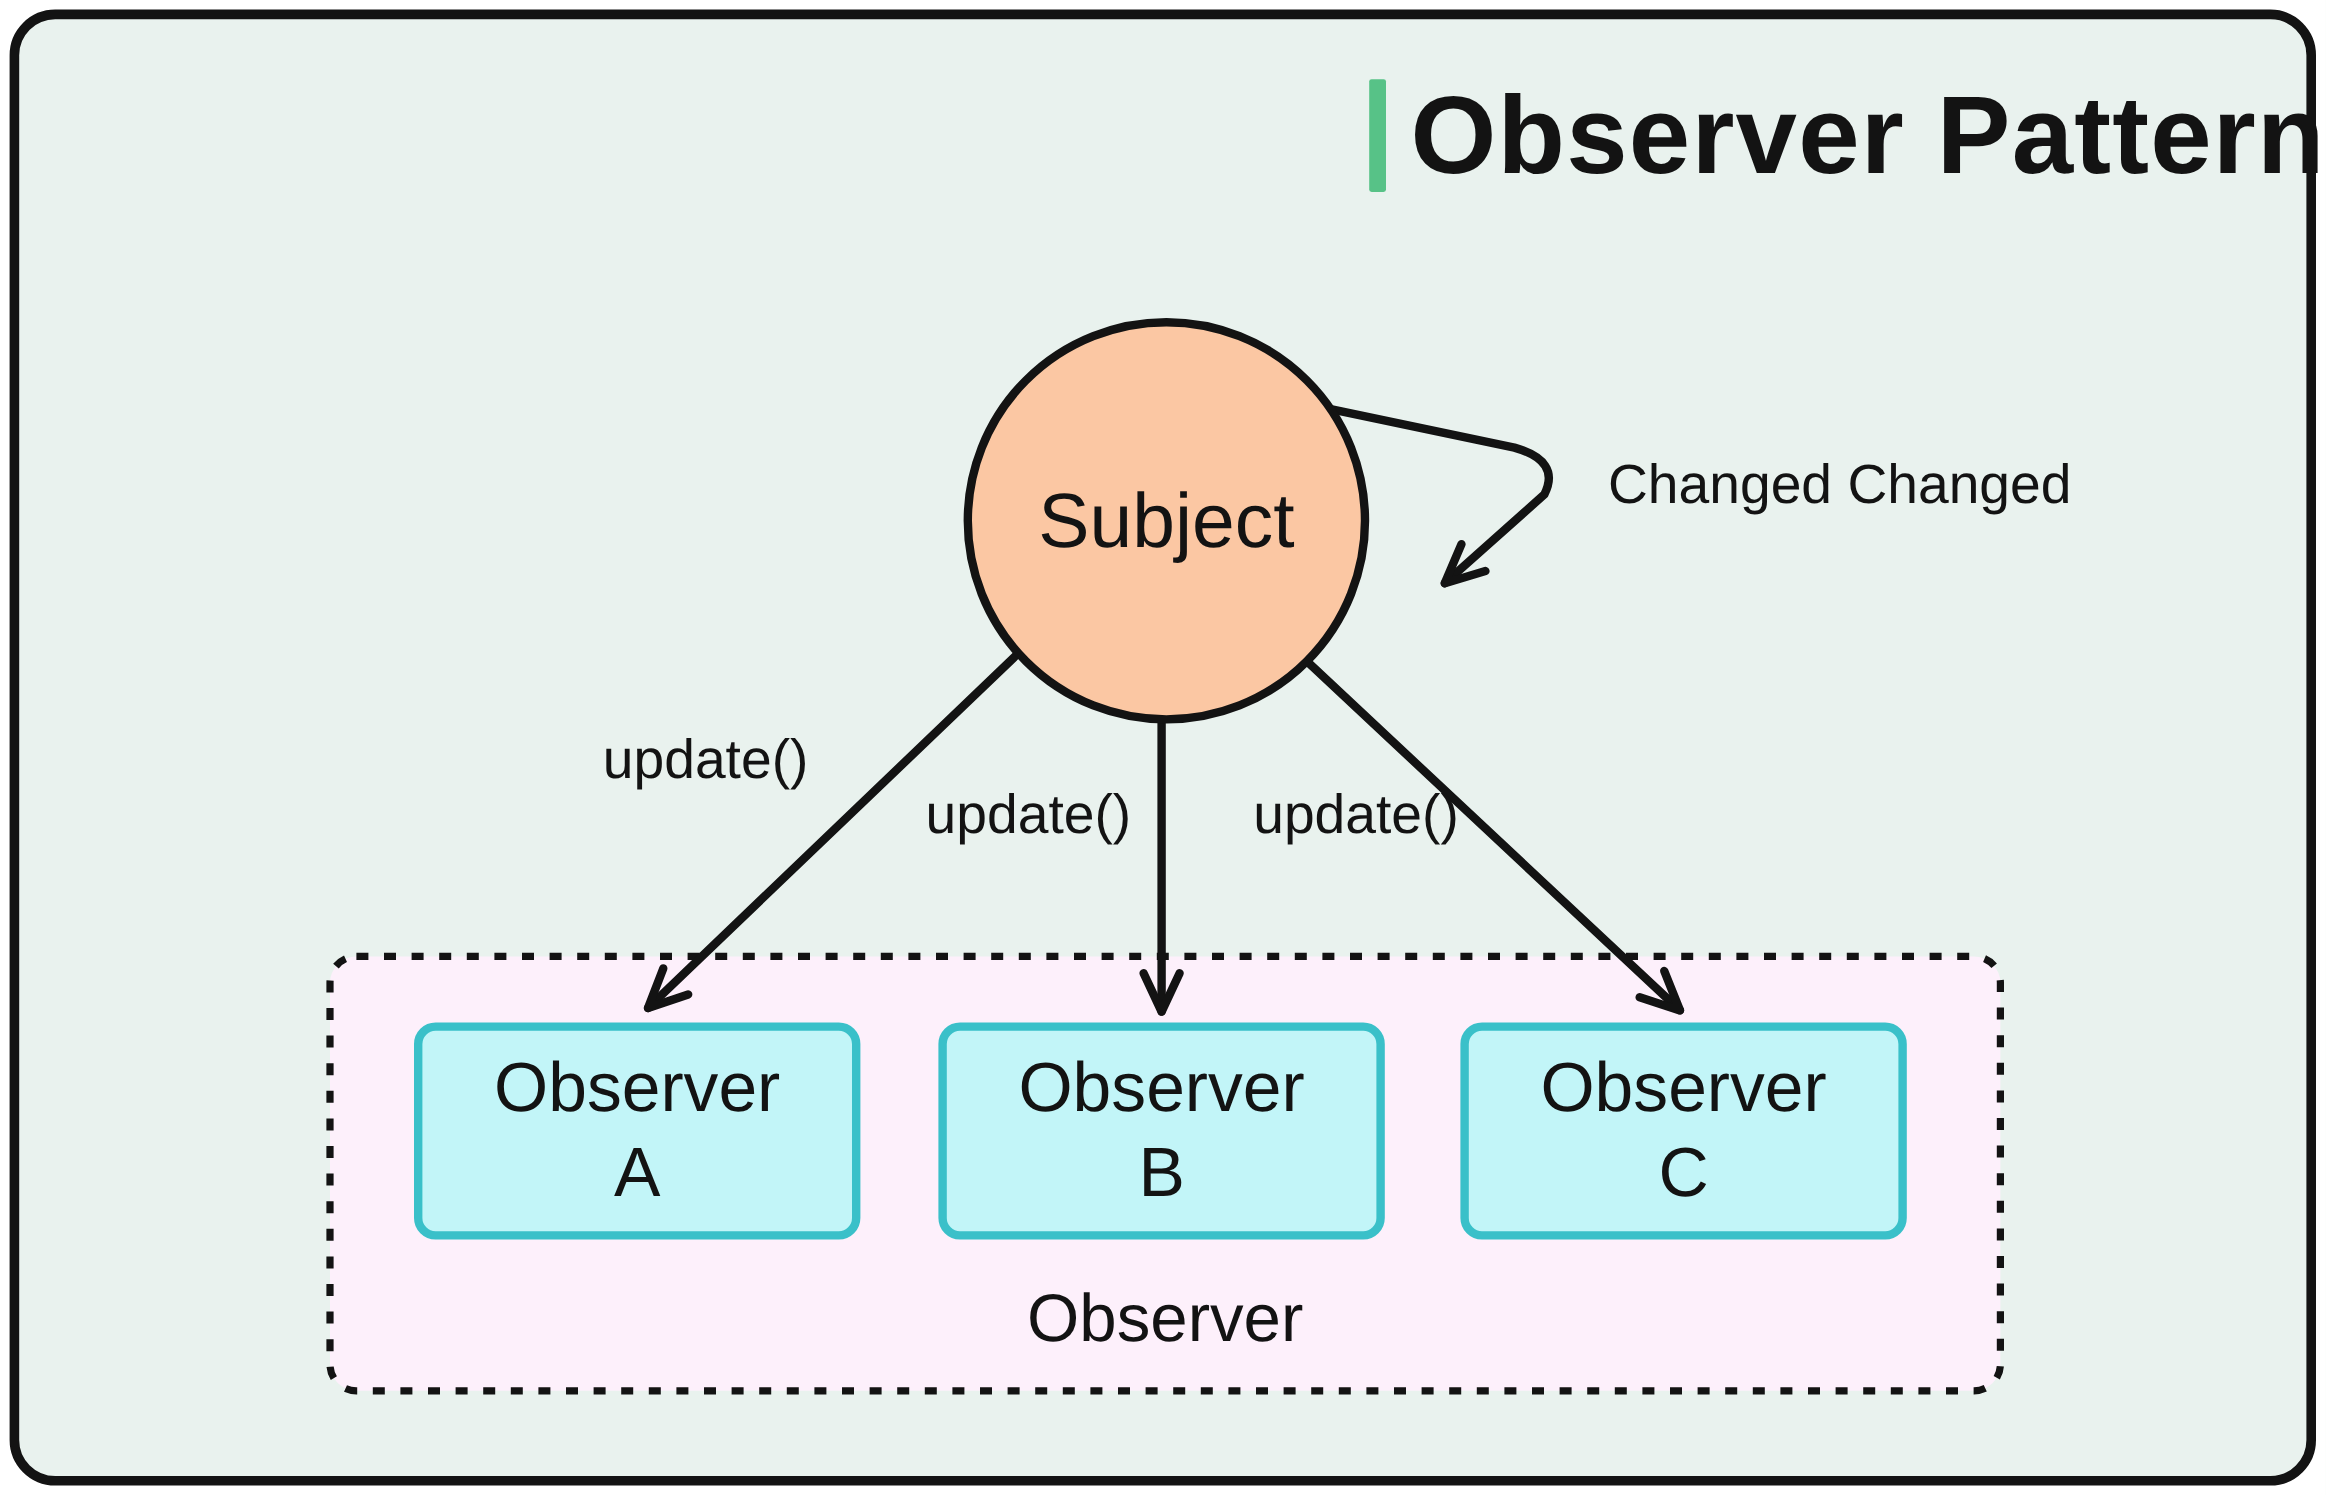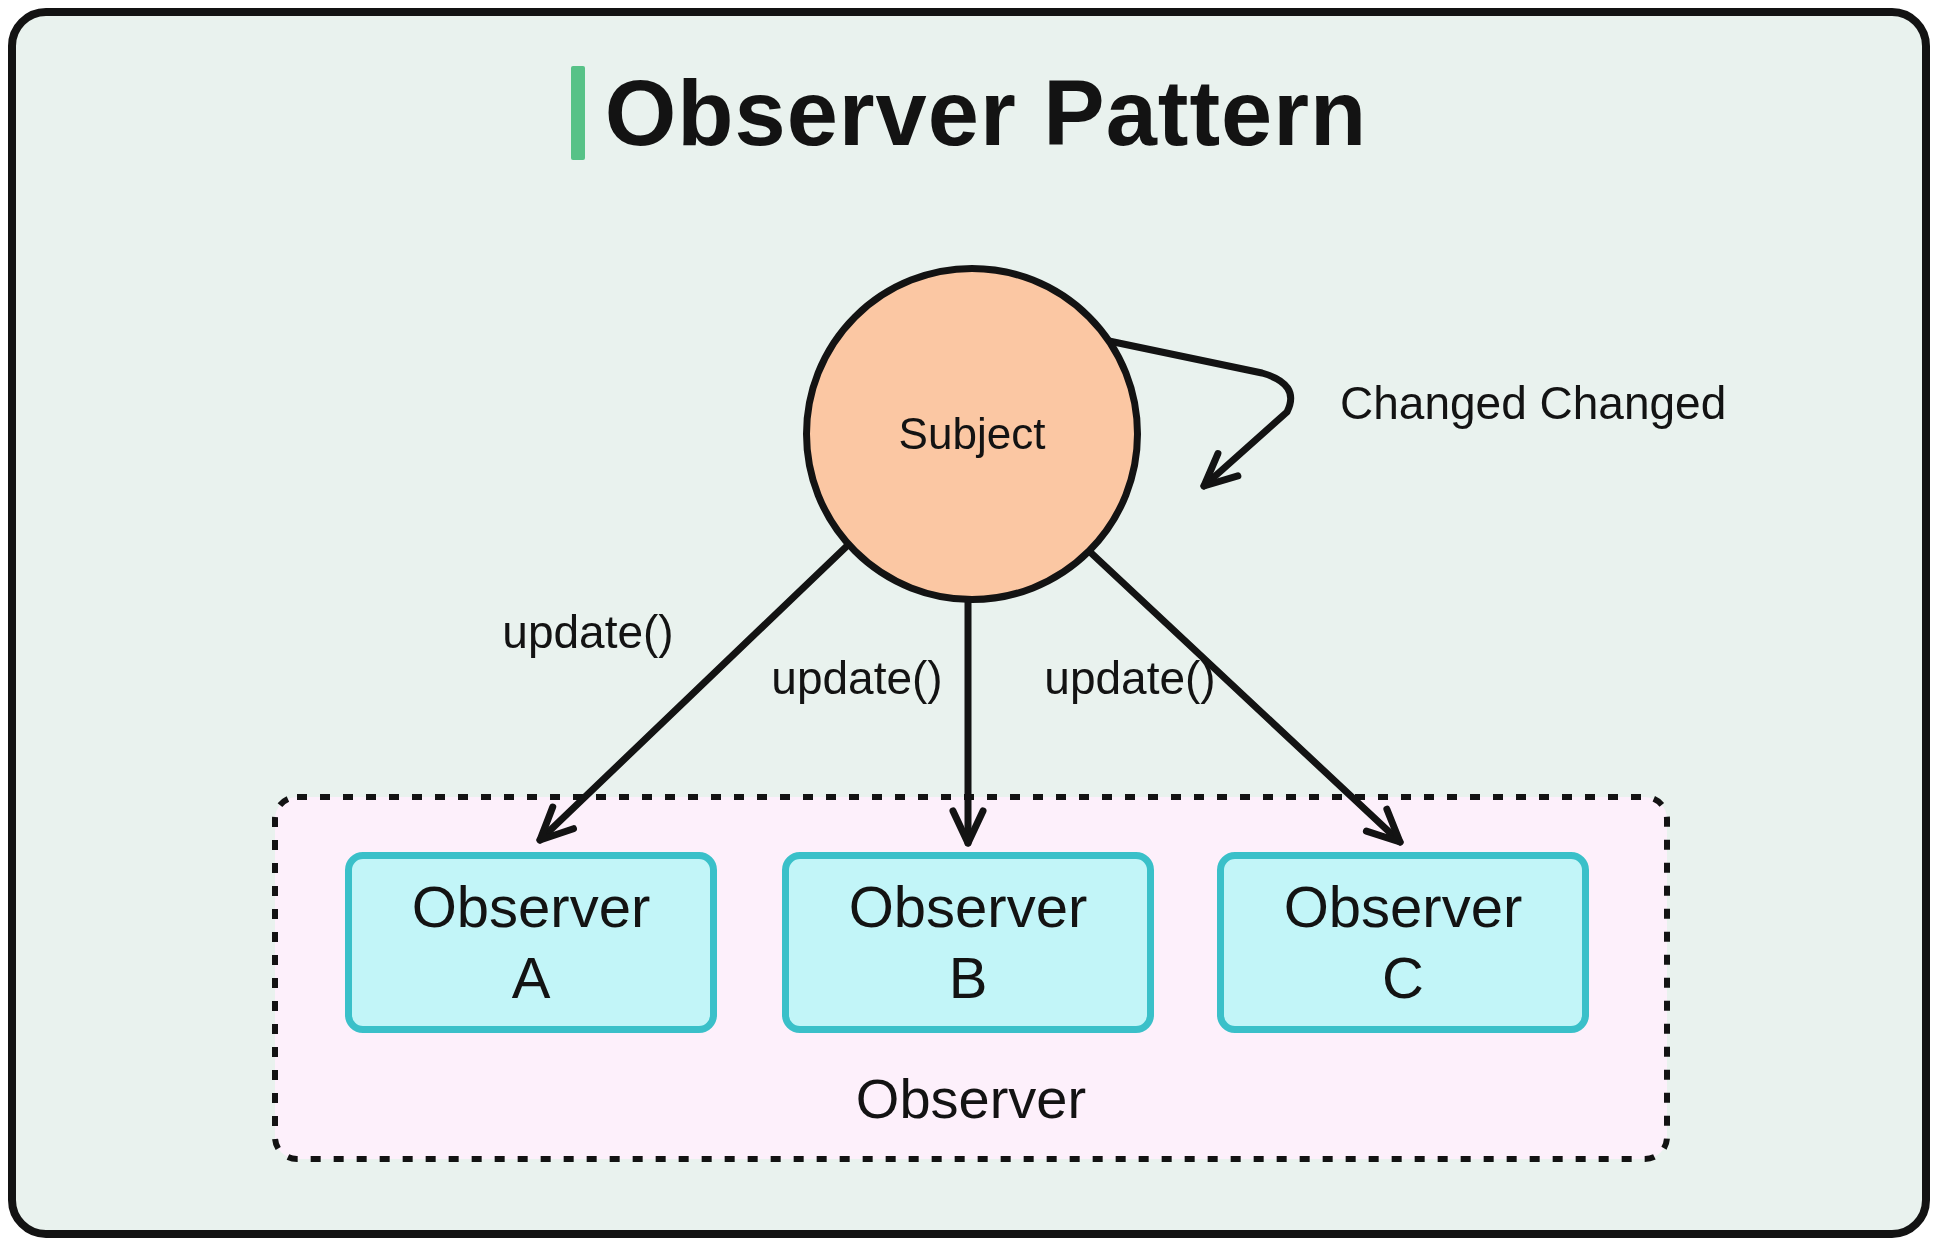--- a/index.html
+++ b/index.html
@@ -3,28 +3,28 @@
 <meta charset="utf-8">
 <style>
   html,body{margin:0;padding:0;background:#ffffff;}
   .canvas{position:relative;width:1938px;height:1246px;background:#ffffff;overflow:hidden;
           font-family:"Liberation Sans",sans-serif;color:#131313;}
   .frame{position:absolute;left:8px;top:8px;width:1906px;height:1214px;
          background:#e9f2ee;border:8px solid #131313;border-radius:38px;}
   .overlay{position:absolute;left:0;top:0;width:1938px;height:1246px;}
 
   .title-row{position:absolute;left:0;top:66px;width:100%;display:flex;
-             justify-content:center;align-items:center;gap:20px;}
+             justify-content:flex-end;align-items:center;gap:20px;}
   .title-bar{display:inline-block;width:14px;height:94px;background:#57c287;border-radius:2px;}
   .title{margin:0;font-size:92px;font-weight:600;letter-spacing:1px;line-height:1;color:#131313;}
 
   .subject-circle{position:absolute;left:803px;top:265px;width:324px;height:324px;
                   background:#fbc7a3;border:7px solid #131313;border-radius:50%;
                   display:flex;align-items:center;justify-content:center;}
-  .subject-circle span{font-size:44px;font-weight:500;}
+  .subject-circle span{font-size:64px;font-weight:500;}
 
   .note{position:absolute;left:1340px;top:376px;font-size:46px;font-weight:500;white-space:nowrap;}
 
   .edge-label{position:absolute;transform:translate(-50%,-50%);font-size:46px;font-weight:500;
               white-space:nowrap;}
   .el-a{left:588px;top:632px;}
   .el-b{left:857px;top:678px;}
   .el-c{left:1130px;top:678px;}
 
   .obs-box{position:absolute;top:852px;width:372px;height:181px;background:#c2f5f8;

